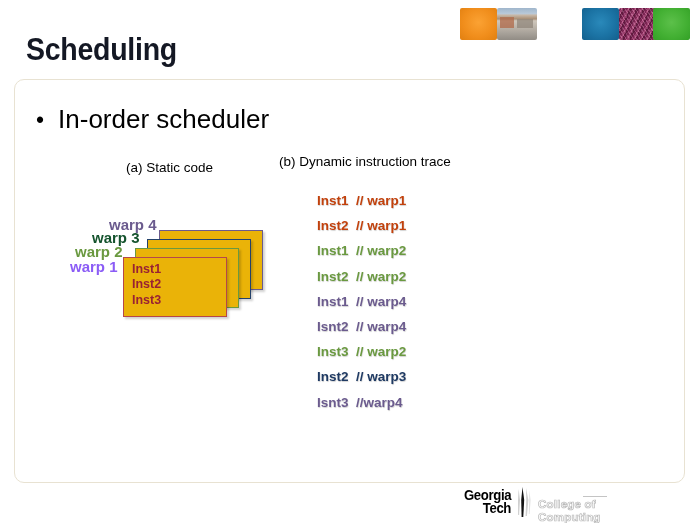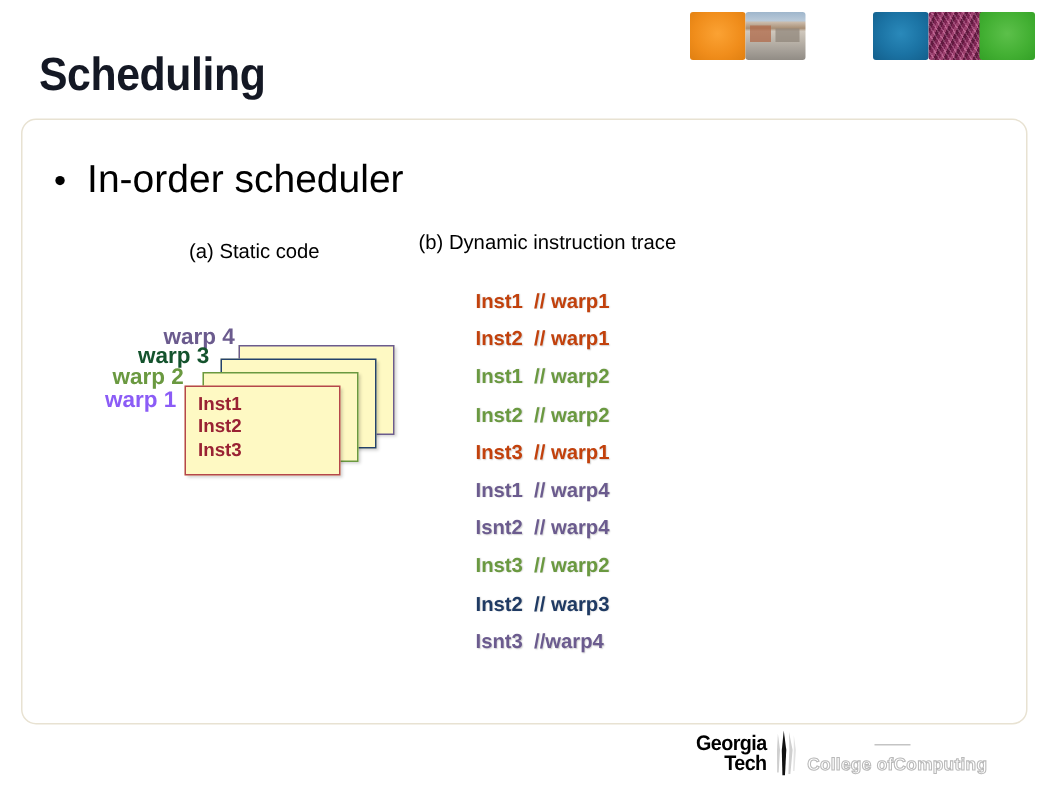--- a/index.html
+++ b/index.html
@@ -142,21 +142,21 @@
     position: absolute;
     left: 70px;
     top: 214px;
     width: 215px;
     height: 105px;
   }
   .code-box {
     position: absolute;
     width: 104px;
     height: 60px;
-    background: #fef9c3;
+    background: #eab308;
     box-shadow: 1.5px 1.5px 2px rgba(0,0,0,.18);
   }
   .box-w4 { left: 89px; top: 16px; border: 1.3px solid #6b5b8e; }
   .box-w3 { left: 77px; top: 25px; border: 1.3px solid #24426b; }
   .box-w2 { left: 65px; top: 34px; border: 1.3px solid #6a9940; }
   .box-w1 {
     left: 53px; top: 43px;
     border: 1.3px solid #b5474b;
     padding: 4px 0 0 8px;
   }
@@ -232,21 +232,21 @@
     transform-origin: right center;
   }
   .gt-torch {
     position: relative;
     width: 16px;
     height: 30px;
     margin: 0 5px 0 4px;
   }
   .coc-wordmark {
     display: flex;
-    flex-direction: row;
+    flex-direction: column;
     line-height: 1.06;
     padding-left: 2px;
     margin-top: 17px;
   }
   .coc-line {
     font-size: 11.5px;
     font-weight: bold;
     color: #ffffff;
     -webkit-text-stroke: 0.7px #b9b9b9;
     letter-spacing: 0.2px;
@@ -298,21 +298,20 @@
   <div class="warp-label warp-l3">warp 3</div>
   <div class="warp-label warp-l2">warp 2</div>
   <div class="warp-label warp-l1">warp 1</div>
 </div>
 
 <div class="trace-list">
   <div class="trace-line c-red">Inst1  // warp1</div>
   <div class="trace-line c-red">Inst2  // warp1</div>
   <div class="trace-line c-green">Inst1  // warp2</div>
   <div class="trace-line c-green">Inst2  // warp2</div>
-  <div class="trace-line c-red">Inst3  // warp1</div>
   <div class="trace-line c-purple">Inst1  // warp4</div>
   <div class="trace-line c-purple">Isnt2  // warp4</div>
   <div class="trace-line c-green">Inst3  // warp2</div>
   <div class="trace-line c-navy">Inst2  // warp3</div>
   <div class="trace-line c-purple">Isnt3  //warp4</div>
 </div>
 
 <div class="footer-logo">
   <div class="gt-wordmark">
     <span class="gt-georgia">Georgia</span>

